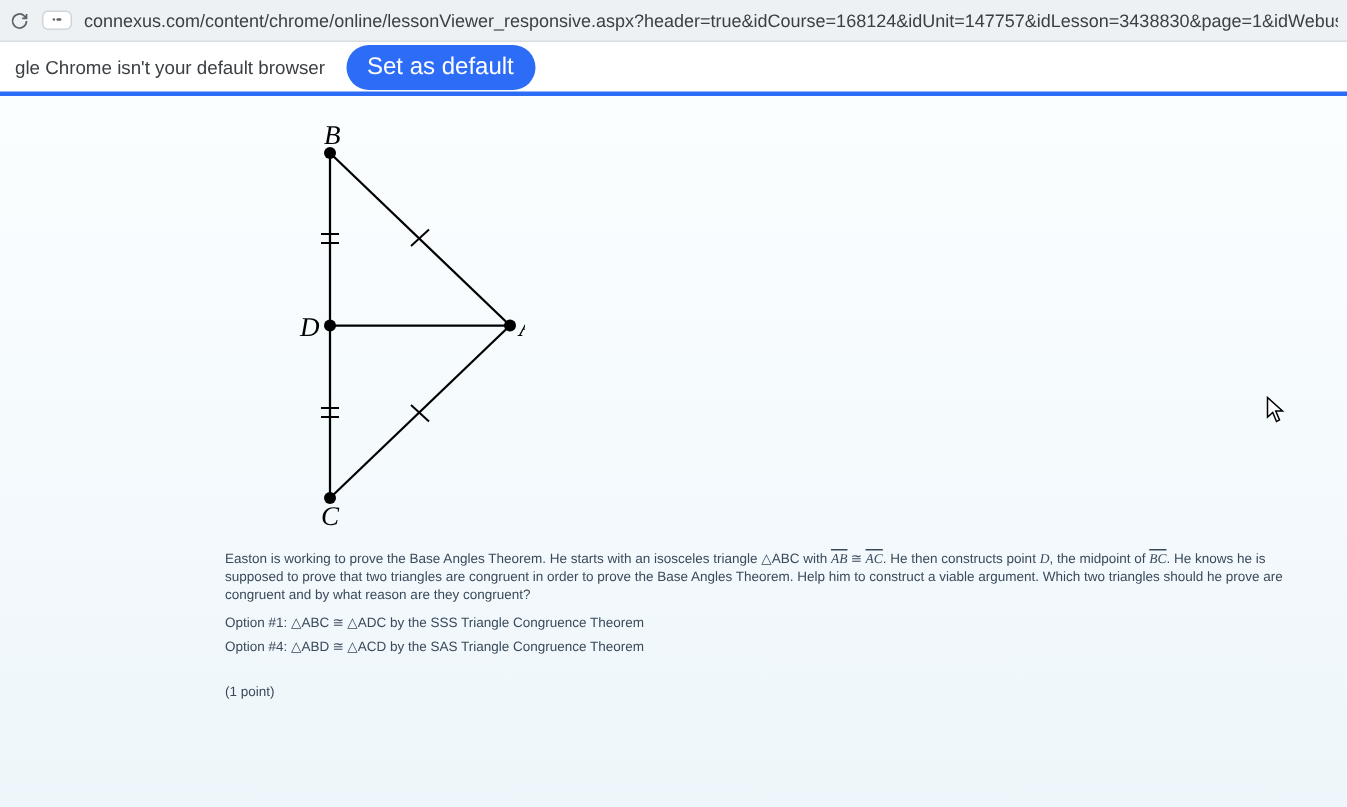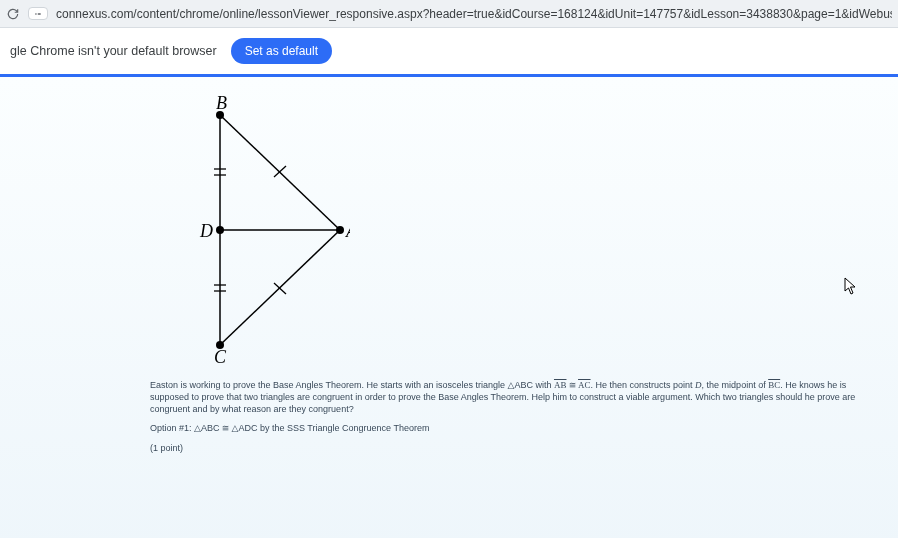--- a/index.html
+++ b/index.html
@@ -1,33 +1,33 @@
 <!DOCTYPE html>
 <html><head>
 <meta charset="utf-8">
 <style>
   * { margin: 0; padding: 0; box-sizing: border-box; }
   body { font-family: Arial, Helvetica, sans-serif; background: #f5f9fb; width: 898px; height: 538px; overflow: hidden; position: relative; }
   .addr-bar { height: 28px; background: #eef1f4; display: flex; align-items: center; padding: 0 6px; gap: 8px; font-size: 12px; color: #4a4a4a; border-bottom: 1px solid #d8dde2; }
   .reload { width: 14px; height: 14px; display:flex; align-items:center; justify-content:center; flex-shrink:0; }
   .site-pill { background:#fff; border:1px solid #d0d5da; border-radius:4px; padding:0 4px; font-size:10px; color:#555; flex-shrink:0; }
   .url { white-space: nowrap; overflow: hidden; color:#3c4043; }
-  .infobar { height: 49px; background:#fff; display:flex; align-items:center; gap:14px; padding:0 10px; font-size:12.5px; color:#3c4043; border-bottom:3px solid #2d6cf6; }
-  .set-btn { background:#2d6cf6; color:#fff; border:none; border-radius:16px; padding:6px 14px; font-size:12px; cursor:pointer; }
+  .infobar { height: 36px; background:#fff; display:flex; align-items:center; gap:14px; padding:0 10px; font-size:12.5px; color:#3c4043; border-bottom:3px solid #2d6cf6; }
+  .set-btn { background:#2d6cf6; color:#fff; border:none; border-radius:16px; padding:6px 14px; font-size:16px; cursor:pointer; }
   .page { position:relative; width:100%; height:calc(538px - 28px - 36px); background:linear-gradient(#fbfeff,#eef6fb); }
   .content { padding: 18px 0 0 150px; }
   svg.fig { display:block; }
   .qtext { font-size:9px; color:#3a4a5a; margin-top:14px; line-height:1.35; padding-right:40px; }
   .opts { margin-top:8px; }
   .opt { font-size:9px; color:#3a4a5a; margin:6px 0; }
   .tri { font-family: Liberation Sans, sans-serif; }
   .it { font-style: italic; font-family:'Times New Roman',serif; }
-  .ov { text-decoration: overline; font-family:'Times New Roman',serif; }
+  .ov { text-decoration: overline; font-style: italic; font-family:'Times New Roman',serif; }
   .cong { font-family:'Times New Roman',serif; }
-  .pts { font-size:9px; color:#3a4a5a; margin-top:10px; }
+  .pts { font-size:9px; color:#3a4a5a; margin-top:20px; }
   .cursor { position:absolute; top:200px; right:40px; }
 </style>
 </head>
 <body>
 
 <div class="addr-bar">
   <span class="reload">
     <svg width="14" height="14" viewBox="0 0 24 24">
         <path fill="none" stroke="#5f6368" stroke-width="2" d="M20 12a8 8 0 1 1-2.34-5.66L20 9M20 4v5h-5"></path>
       </svg>
@@ -77,20 +77,24 @@
 
     <div class="qtext">
       <span>Easton is working to prove the Base Angles Theorem. He starts with an isosceles triangle </span><span class="tri">△ABC</span><span> with </span><span class="ov">AB</span><span class="cong"> ≅ </span><span class="ov">AC</span><span>. He then constructs point </span><span class="it">D</span><span>, the midpoint of </span><span class="ov">BC</span><span>. He knows he is supposed to prove that two triangles are congruent in order to prove the Base Angles Theorem. Help him to construct a viable argument. Which two triangles should he prove are congruent and by what reason are they congruent?</span>
     </div>
 
     <div class="opts">
       <div class="opt">
         <span>Option #1:</span>
         <span class="tri">△ABC</span><span class="cong"> ≅ </span><span class="tri">△ADC</span><span> by the SSS Triangle Congruence Theorem</span>
       </div>
+      <div class="opt">
+        <span>Option #4:</span>
+        <span class="tri">△ABD</span><span class="cong"> ≅ </span><span class="tri">△ACD</span><span> by the SAS Triangle Congruence Theorem</span>
+      </div>
     </div>
 
     <div class="pts">(1 point)</div>
   </div>
 
   <span class="cursor">
     <svg width="14" height="18" viewBox="0 0 14 18">
         <path d="M1 1 L1 14 L4.5 11 L7 17 L9 16 L6.5 10 L11 10 Z" fill="#fff" stroke="#000" stroke-width="1"></path>
       </svg>
   </span>

